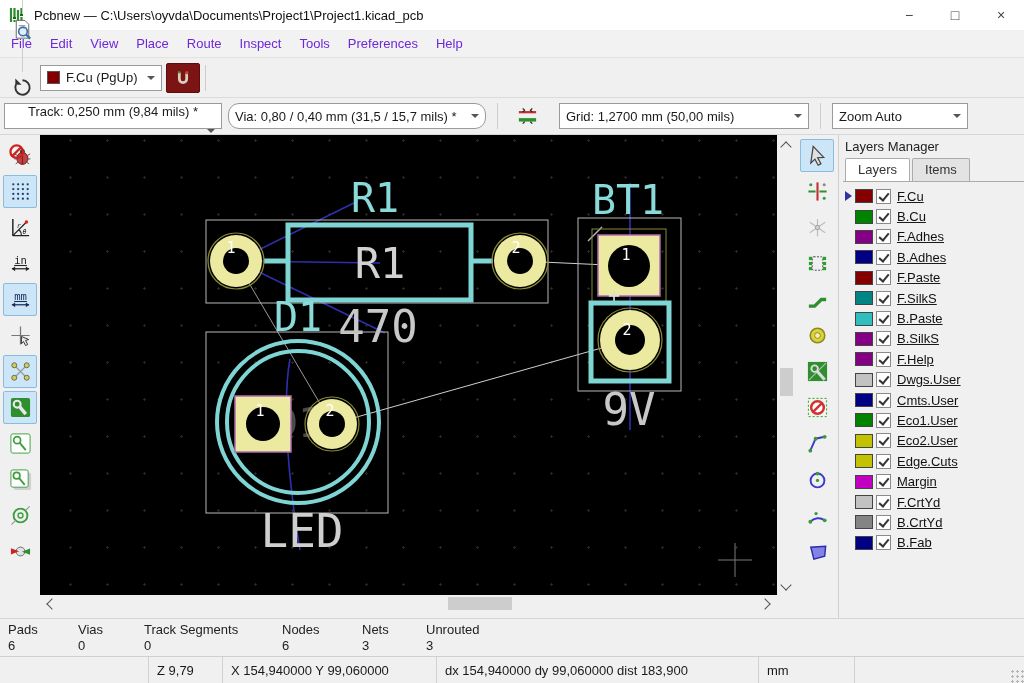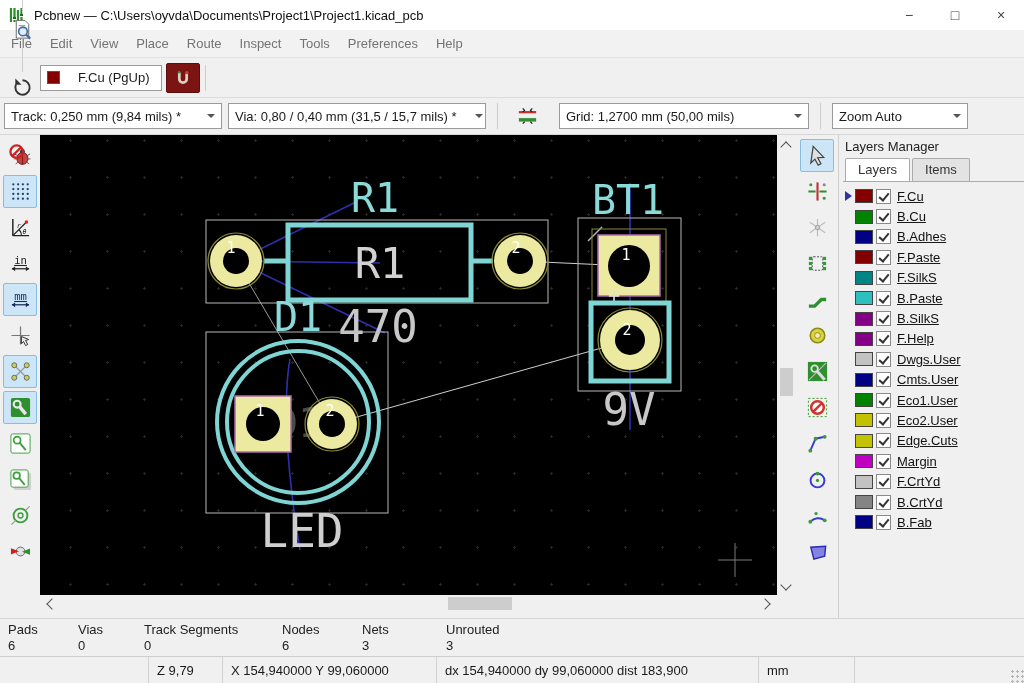--- a/index.html
+++ b/index.html
@@ -11,33 +11,33 @@
   .titlebar { height:30px; background:#ffffff; display:flex; align-items:center; }
   .titlebar .app-icon { width:18px; height:18px; margin:0 8px 0 8px; }
   .titlebar .title { font-size:13px; color:#111; white-space:nowrap; }
   .win-controls { margin-left:auto; display:flex; height:30px; }
   .win-btn { width:46px; height:30px; display:flex; align-items:center; justify-content:center;
     color:#444; font-size:14px; cursor:default; }
 
   
   .menubar { height:28px; background:#f2f2f2; display:flex; align-items:center; padding-left:2px;
     border-bottom:1px solid #e2e2e2; }
-  .menu-item { padding:5px 9px; color:#737373; }
+  .menu-item { padding:5px 9px; color:#6d28d9; }
 
   
   .toolbar-top { height:40px; display:flex; align-items:center; padding:0 4px; background:#f0f0f0;
     border-bottom:1px solid #dcdcdc; }
   .tb-buttons { display:flex; align-items:center;flex-direction:column; }
   .tb-btn { width:36px; height:32px; display:flex; align-items:center; justify-content:center;
     border:1px solid transparent; border-radius:2px; background:transparent; }
   .tb-btn.disabled { opacity:.45; }
   .sep { width:1px; height:26px; background:#cdcdcd; margin:0 5px; }
 
   .combo { height:26px; background:#fff; border:1px solid #9a9a9a; display:flex; align-items:center;
-    padding:0 6px; gap:18px; white-space:nowrap; }
+    padding:0 6px; gap:6px; white-space:nowrap; }
   .combo .chev { width:0; height:0; border:4px solid transparent; border-top-color:#555;
     margin:4px 0 0 auto; }
   .swatch-sm { width:13px; height:13px; background:#840000; border:1px solid #555; flex:0 0 auto; }
 
   .toolbar-params { height:37px; display:flex; align-items:center; padding:0 4px; gap:6px;
     background:#f0f0f0; border-bottom:1px solid #d6d6d6; }
 
   .swap-btn { width:34px; height:30px; background:#7c1414; border:1px solid #5a0e0e; border-radius:2px;
     display:flex; align-items:center; justify-content:center; margin-left:4px; }
 
@@ -288,25 +288,25 @@
       <svg viewBox="0 0 24 24" width="22" height="22">
         <path d="M8 6v7a4 4 0 0 0 8 0V7" stroke="#d9cfc0" stroke-width="3" fill="none"></path>
         <circle cx="16.2" cy="6.2" r="1.8" fill="#c24b3a"></circle>
           <circle cx="7.8" cy="5.8" r="1.4" fill="#3f8f3f"></circle>
       </svg>
     </div>
     <div class="sep"></div>
   </div>
 
   <div class="toolbar-params">
-    <div class="combo" style="width:218px;">
+    <div class="combo" style="width:218px;flex-direction:column;">
       <span>Track: 0,250 mm (9,84 mils) *</span>
       <span class="chev"></span>
     </div>
-    <div class="combo" style="width:258px;">
+    <div class="combo" style="width:258px;border-radius:11px;">
       <span>Via: 0,80 / 0,40 mm (31,5 / 15,7 mils) *</span>
       <span class="chev"></span>
     </div>
     <div class="sep"></div>
     <div class="tb-btn" id="track-width-btn">
         <svg viewBox="0 0 24 24" width="23" height="23">
           <path d="M3 7.5h18" stroke="#c23232" stroke-width="2.4"></path>
           <path d="M3 15.5h18" stroke="#2f8f2f" stroke-width="3.6"></path>
           <path d="M7 3.5l2 2-2 2M17 3.5l-2 2 2 2" stroke="#222" fill="none" stroke-width="1.2"></path>
           <path d="M7 19.5l2-2M17 19.5l-2-2" stroke="#222" fill="none" stroke-width="1.2"></path>
@@ -618,20 +618,26 @@
             <span class="layer-name">F.Cu</span>
           </div>
           <div class="layer-row">
             <span class="sel-arrow"></span>
             <span class="layer-swatch" style="background: rgb(0, 132, 0);"></span>
             <span class="layer-cb"></span>
             <span class="layer-name">B.Cu</span>
           </div>
           <div class="layer-row">
             <span class="sel-arrow"></span>
+            <span class="layer-swatch" style="background: rgb(132, 0, 132);"></span>
+            <span class="layer-cb"></span>
+            <span class="layer-name">F.Adhes</span>
+          </div>
+          <div class="layer-row">
+            <span class="sel-arrow"></span>
             <span class="layer-swatch" style="background: rgb(0, 0, 132);"></span>
             <span class="layer-cb"></span>
             <span class="layer-name">B.Adhes</span>
           </div>
           <div class="layer-row">
             <span class="sel-arrow"></span>
             <span class="layer-swatch" style="background: rgb(132, 0, 0);"></span>
             <span class="layer-cb"></span>
             <span class="layer-name">F.Paste</span>
           </div>
@@ -731,21 +737,21 @@
         <span class="st-value">0</span>
       </div>
       <div class="st-cell" style="width: 80px;">
         <span class="st-label">Nodes</span>
         <span class="st-value">6</span>
       </div>
       <div class="st-cell" style="width: 64px;">
         <span class="st-label">Nets</span>
         <span class="st-value">3</span>
       </div>
-      <div class="st-cell" style="width: 90px; margin-left: 20px;">
+      <div class="st-cell" style="width: 90px;">
         <span class="st-label">Unrouted</span>
         <span class="st-value">3</span>
       </div>
     </div>
 
   <div class="status2">
     <div class="st2-cell" style="width:148px;"></div>
     <div class="st2-cell" style="width:74px;">Z 9,79</div>
     <div class="st2-cell" style="width:214px;">X 154,940000 Y 99,060000</div>
     <div class="st2-cell" style="width:322px;">dx 154,940000 dy 99,060000 dist 183,900</div>

